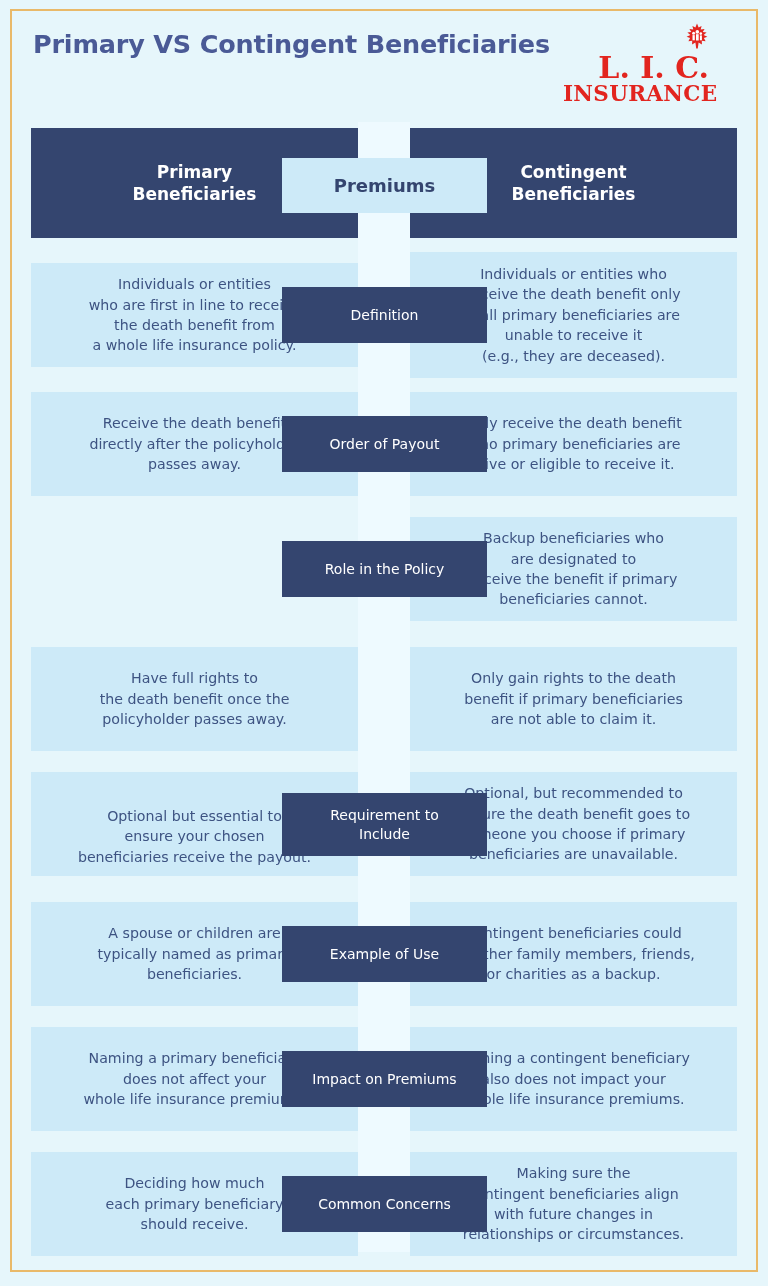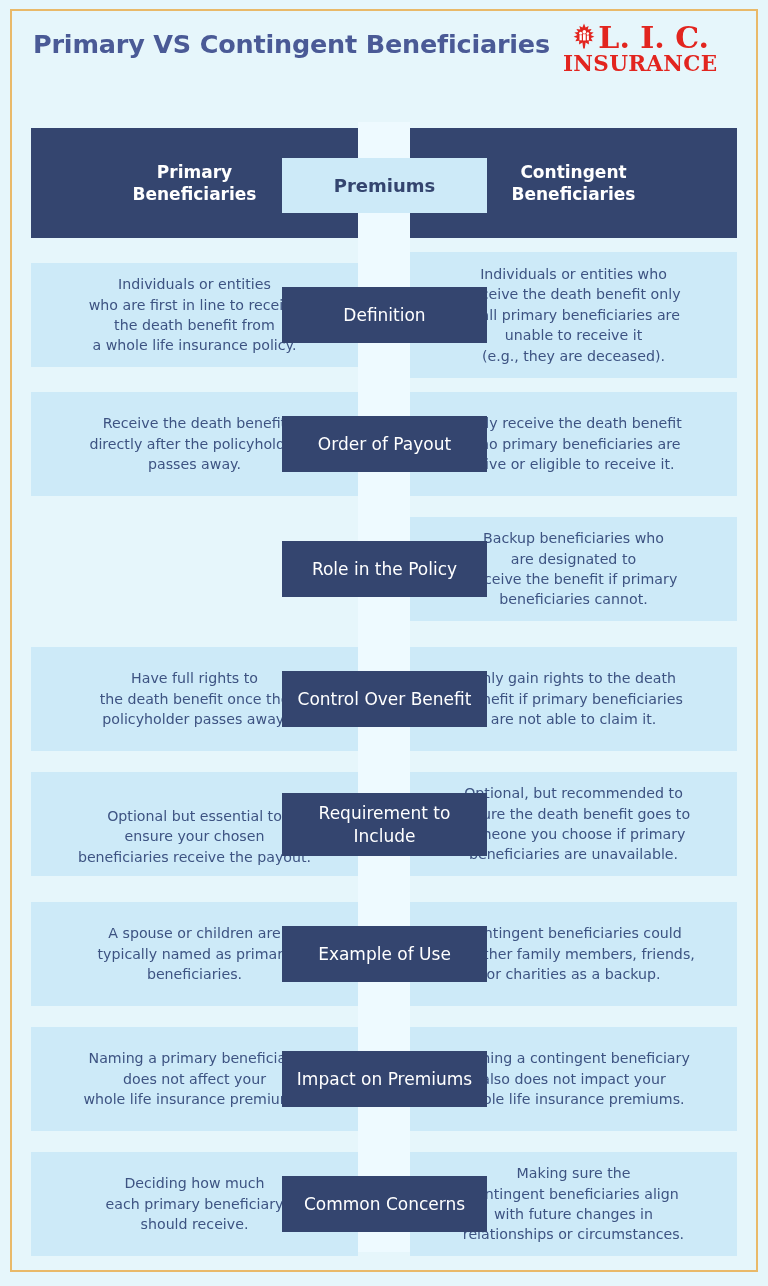--- a/index.html
+++ b/index.html
@@ -67,20 +67,21 @@
     top: 23px;
     width: 146px;
     text-align: right;
     line-height: 1;
   }
   #logo-top {
     display: flex;
     align-items: flex-end;
     justify-content: flex-end;
     gap: 2px;
+    flex-direction: column;
   }
   .leaf-icon { display:block; }
   #logo-lic {
     font-family: "DejaVu Serif", "Liberation Serif", serif;
     font-weight: bold;
     font-size: 30px;
     color: #e2251f;
     letter-spacing: 0px;
     line-height: 0.92;
   }
@@ -156,21 +157,21 @@
   .side-panel.left  { left: 31px;  width: 327px; }
   .side-panel.right { left: 410px; width: 327px; }
   .side-panel span { display: block; width: 100%; }
 
   .feature-label {
     position: absolute;
     left: 282px;
     width: 205px;
     background: #34456f;
     color: #ffffff;
-    font-size: 17px;
+    font-size: 14px;
     line-height: 1.3;
     text-align: center;
     display: flex;
     align-items: center;
     justify-content: center;
     box-sizing: border-box;
     padding: 6px 4px;
   }
 </style>
 </head>
@@ -249,23 +250,20 @@
           <span>Role in the Policy</span>
         </div>
       </div>
       <div class="row" style="top: 647px; height: 104px;">
         <div class="side-panel left" style="height: 104px; top: 0px;">
           <span>Have full rights to<br>the death benefit once the<br>policyholder passes away.</span>
         </div>
         <div class="side-panel right" style="height: 104px; top: 0px;">
           <span>Only gain rights to the death<br>benefit if primary beneficiaries<br>are not able to claim it.</span>
         </div>
-        <div class="feature-label" style="height: 56px; top: 24px;">
-          <span>Control Over Benefit</span>
-        </div>
       </div>
       <div class="row" style="top: 772px; height: 104px;">
         <div class="side-panel left" style="height: 104px; top: 0px; align-items: flex-end;">
           <span>Optional but essential to<br>ensure your chosen<br>beneficiaries receive the payout.</span>
         </div>
         <div class="side-panel right" style="height: 104px; top: 0px;">
           <span>Optional, but recommended to<br>ensure the death benefit goes to<br>someone you choose if primary<br>beneficiaries are unavailable.</span>
         </div>
         <div class="feature-label" style="height: 63px; top: 21px;">
           <span>Requirement to<br>Include</span>

